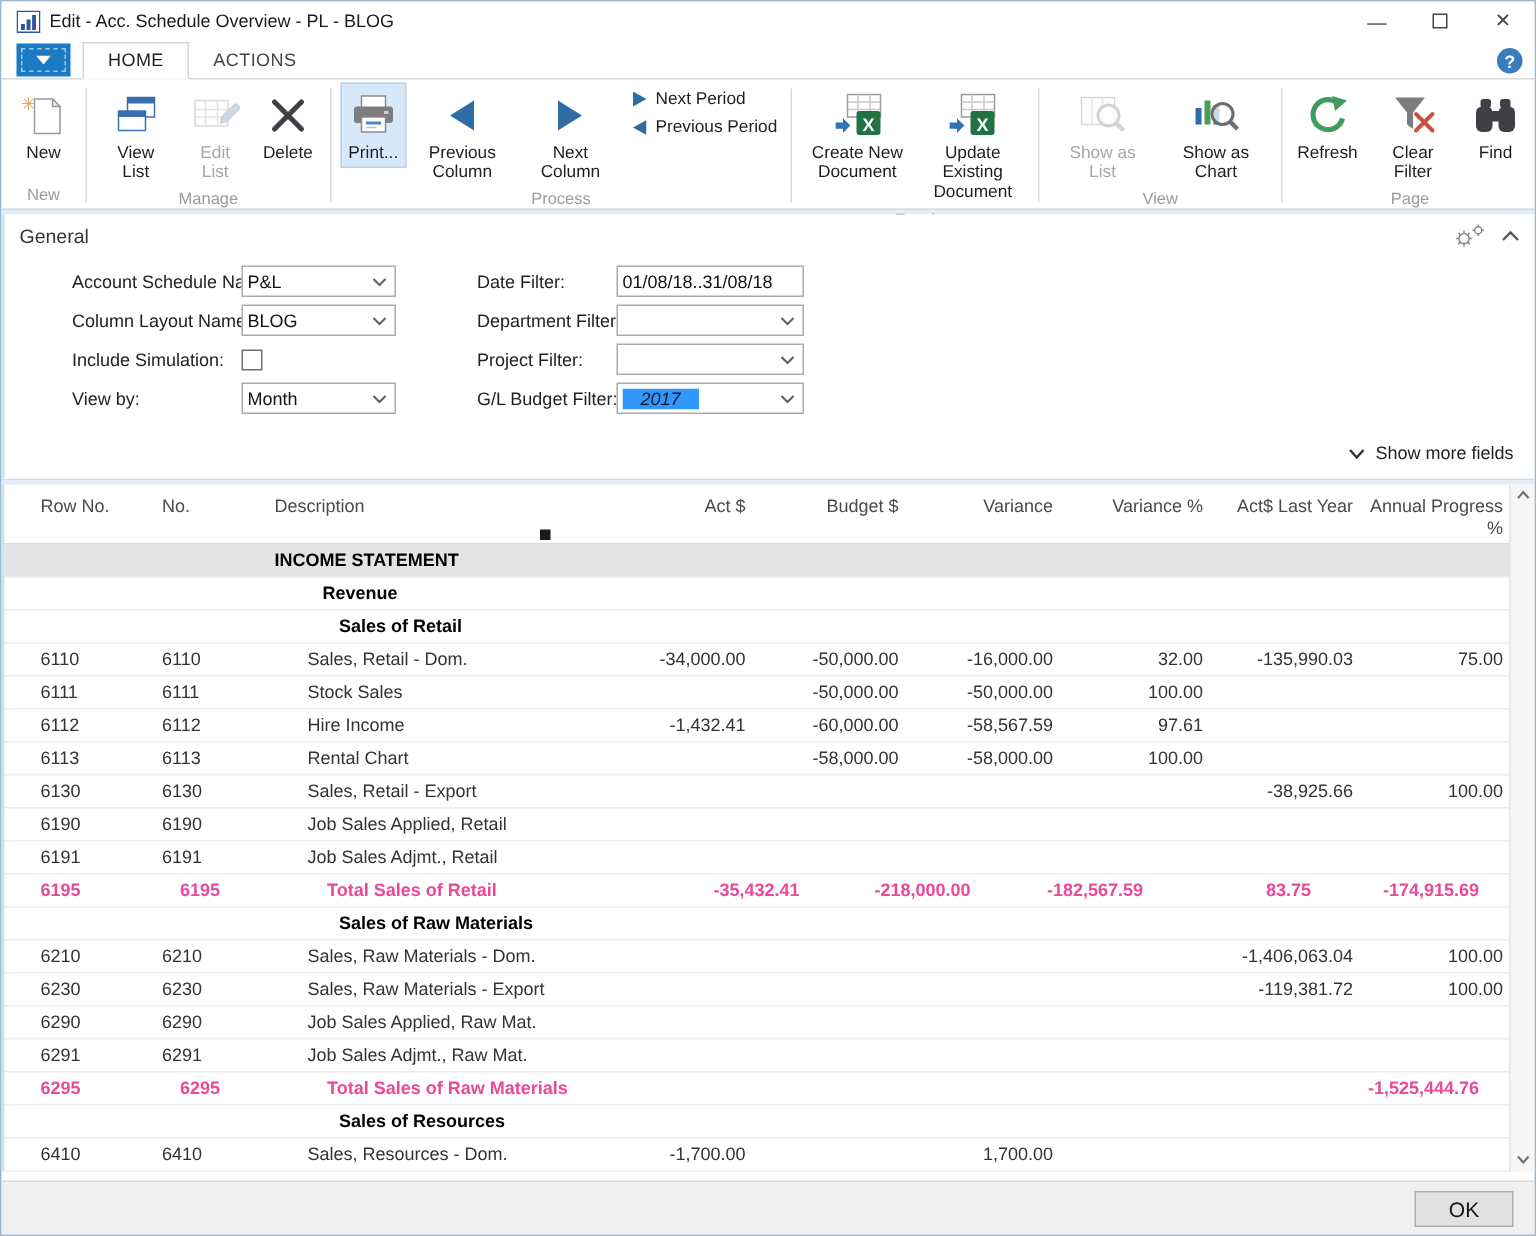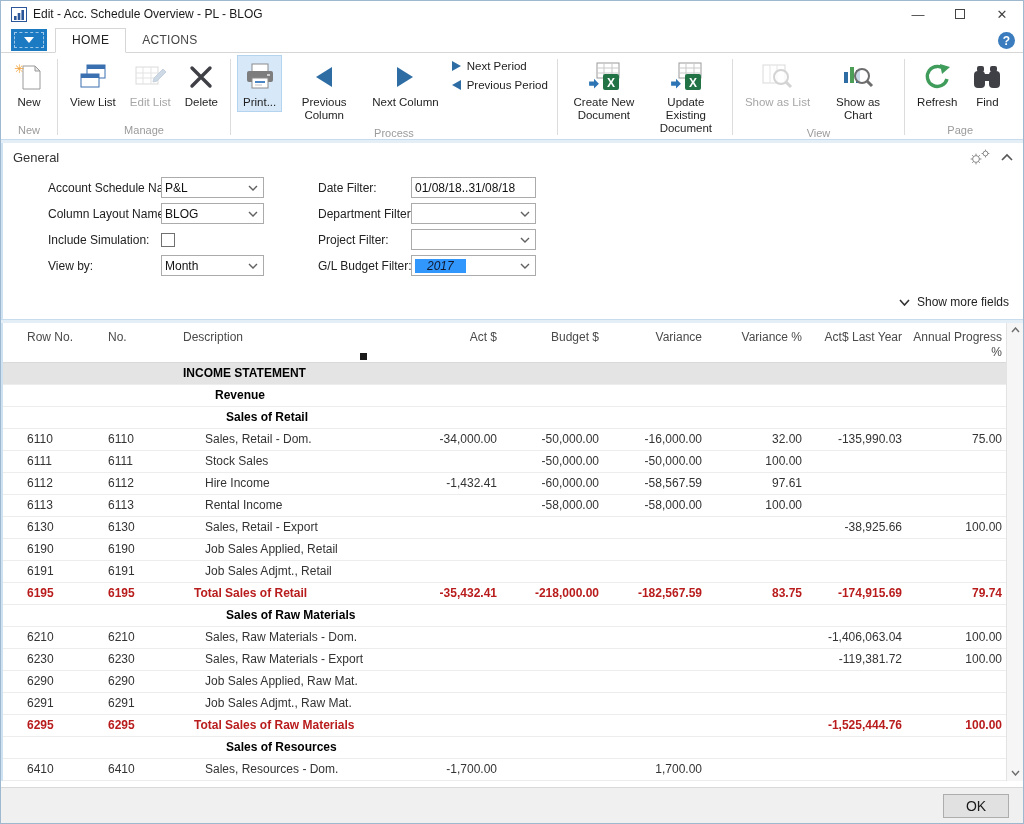--- a/index.html
+++ b/index.html
@@ -72,21 +72,21 @@
   .hc-no{padding-left:25px;}
   .hc-desc{padding-left:20px;}
   .trow{height:22px;line-height:21px;border-bottom:1px solid #ededed;}
   .trow .c{white-space:nowrap;overflow:hidden;}
   .c-rowno{padding-left:24px;}
   .c-no{padding-left:25px;}
   .c-desc{padding-left:20px;}
   .c.num{text-align:right;padding-right:6px;}
   .type-section{background:#e4e4e4;font-weight:bold;color:#000;}
   .type-heading{font-weight:bold;color:#000;padding-left:32px;}
-  .type-total{font-weight:bold;color:#b91c1c;}
+  .type-total{font-weight:bold;color:#ec4899;gap:12px;}
   .indent-1 .c-desc{padding-left:31px;}
   .indent-2 .c-desc{padding-left:42px;}
   .focus-marker{position:absolute;width:7px;height:7px;background:#1a1a1a;left:357px;top:30px;}
 
   
   .vscroll{position:absolute;top:0;right:0;width:17px;bottom:0;background:#f6f6f6;border-left:1px solid #e3e3e3;display:flex;flex-direction:column;justify-content:space-between;align-items:center;padding:3px 0;}
   .scroll-arrow{color:#6d6d6d;font-size:9px;line-height:9px;}
 
   
   .footer{position:absolute;left:0;right:0;bottom:0;height:36px;background:#f0f0f0;border-top:1px solid #d9d9d9;display:flex;align-items:center;justify-content:flex-end;padding-right:14px;}
@@ -304,20 +304,29 @@
   <div class="rgroup">
     <div class="rgroup-body">
       <div class="rbtn">
         <span class="ricon">
           <svg width="30" height="30" viewBox="0 0 30 30">
               <path d="M23 8 A10 10 0 1 0 25 17" fill="none" stroke="#3f9c5a" stroke-width="3.4"></path>
               <polygon points="18,2 28,5 20,12" fill="#3f9c5a"></polygon>
             </svg>
         </span>
         <span class="rlabel">Refresh</span>
+      </div>
+      <div class="rbtn">
+        <span class="ricon">
+          <svg width="30" height="30" viewBox="0 0 30 30">
+              <polygon points="3,3 23,3 15,13 15,24 11,21 11,13" fill="#7d7d7d"></polygon>
+              <path d="M17 14 L28 25 M28 14 L17 25" stroke="#c2563a" stroke-width="2.6" stroke-linecap="round"></path>
+            </svg>
+        </span>
+        <span class="rlabel">Clear Filter</span>
       </div>
       <div class="rbtn">
         <span class="ricon">
           <svg width="30" height="28" viewBox="0 0 30 28">
               <rect x="5" y="3" width="7" height="6" rx="2" fill="#3f3f46"></rect>
               <rect x="18" y="3" width="7" height="6" rx="2" fill="#3f3f46"></rect>
               <rect x="2" y="8" width="11" height="17" rx="4" fill="#3f3f46"></rect>
               <rect x="17" y="8" width="11" height="17" rx="4" fill="#3f3f46"></rect>
               <rect x="12" y="11" width="6" height="7" fill="#3f3f46"></rect>
             </svg>
@@ -508,21 +517,21 @@
       <div class="c num">-1,432.41</div>
       <div class="c num">-60,000.00</div>
       <div class="c num">-58,567.59</div>
       <div class="c num">97.61</div>
       <div class="c num"></div>
       <div class="c num"></div>
     </div>
       <div class="tbl-grid trow type-item indent-2">
       <div class="c c-rowno">6113</div>
       <div class="c c-no">6113</div>
-      <div class="c c-desc">Rental Income</div>
+      <div class="c c-desc">Rental Chart</div>
       <div class="c num"></div>
       <div class="c num">-58,000.00</div>
       <div class="c num">-58,000.00</div>
       <div class="c num">100.00</div>
       <div class="c num"></div>
       <div class="c num"></div>
     </div>
       <div class="tbl-grid trow type-item indent-2">
       <div class="c c-rowno">6130</div>
       <div class="c c-no">6130</div>

